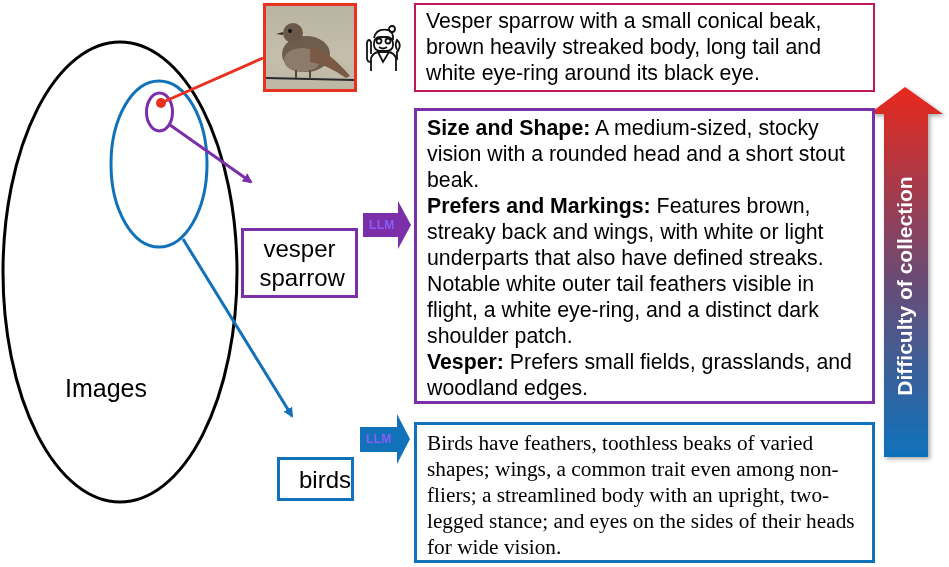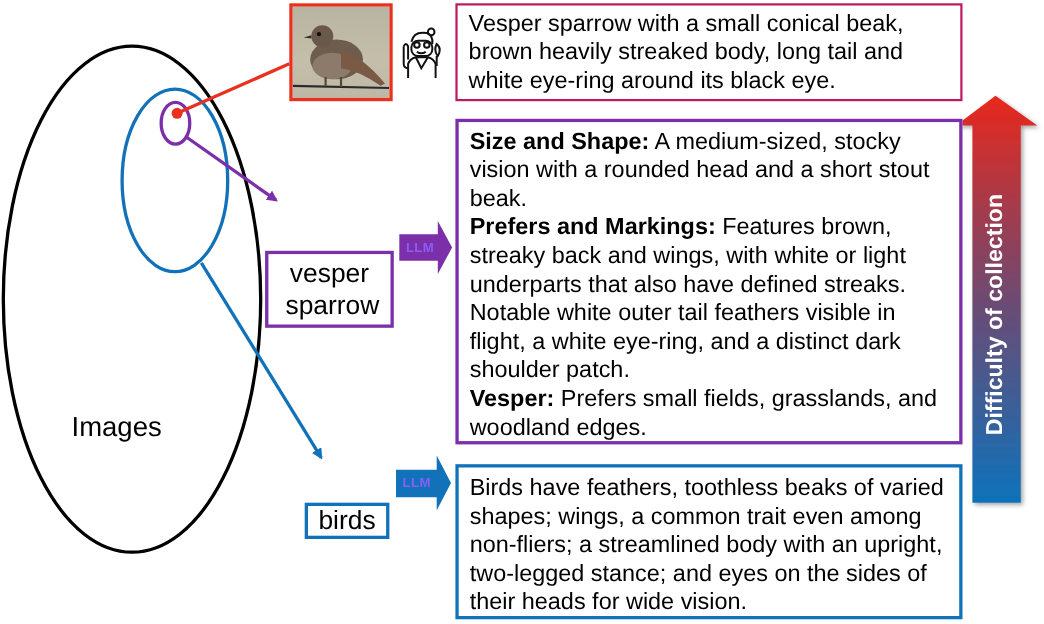--- a/index.html
+++ b/index.html
@@ -103,22 +103,22 @@
   <span style="display:block; width:80px;">vesper sparrow</span>
 </div>
 <span class="llm-text" style="left:369px; top:218px;">LLM</span>
 
 <div class="box purple-box textbox" style="left:414px; top:108px; width:461px; height:296px; padding-top:4px;">
   <b>Size and Shape:</b><span> A medium-sized, stocky vision with a rounded head and a short stout beak.</span><br>
   <b>Prefers and Markings:</b><span> Features brown, streaky back and wings, with white or light underparts that also have defined streaks. Notable white outer tail feathers visible in flight, a white eye-ring, and a distinct dark shoulder patch.</span><br>
   <b>Vesper:</b><span> Prefers small fields, grasslands, and woodland edges.</span>
 </div>
 
-<div class="box blue-box label-box" style="left:277px; top:419px; width:77px; height:33px;">
+<div class="box blue-box label-box" style="left:277px; top:419px; width:77px; height:44px;justify-content:flex-end;">
   <span>birds</span>
 </div>
 <span class="llm-text" style="left:366px; top:432px;">LLM</span>
 
-<div class="box blue-box textbox" style="left:414px; top:422px; width:461px; height:141px; padding-top:5px;">
+<div class="box blue-box textbox" style="left:414px; top:422px; width:461px; height:141px; padding-top:5px;font-family:Liberation Serif, serif;">
   <span>Birds have feathers, toothless beaks of varied shapes; wings, a common trait even among non-fliers; a streamlined body with an upright, two-legged stance; and eyes on the sides of their heads for wide vision.</span>
 </div>
 
 <div class="difficulty-text" style="left:780px; top:274px; width:250px; text-align:center; transform: rotate(-90deg);">Difficulty of collection</div>
 
 </body></html>

